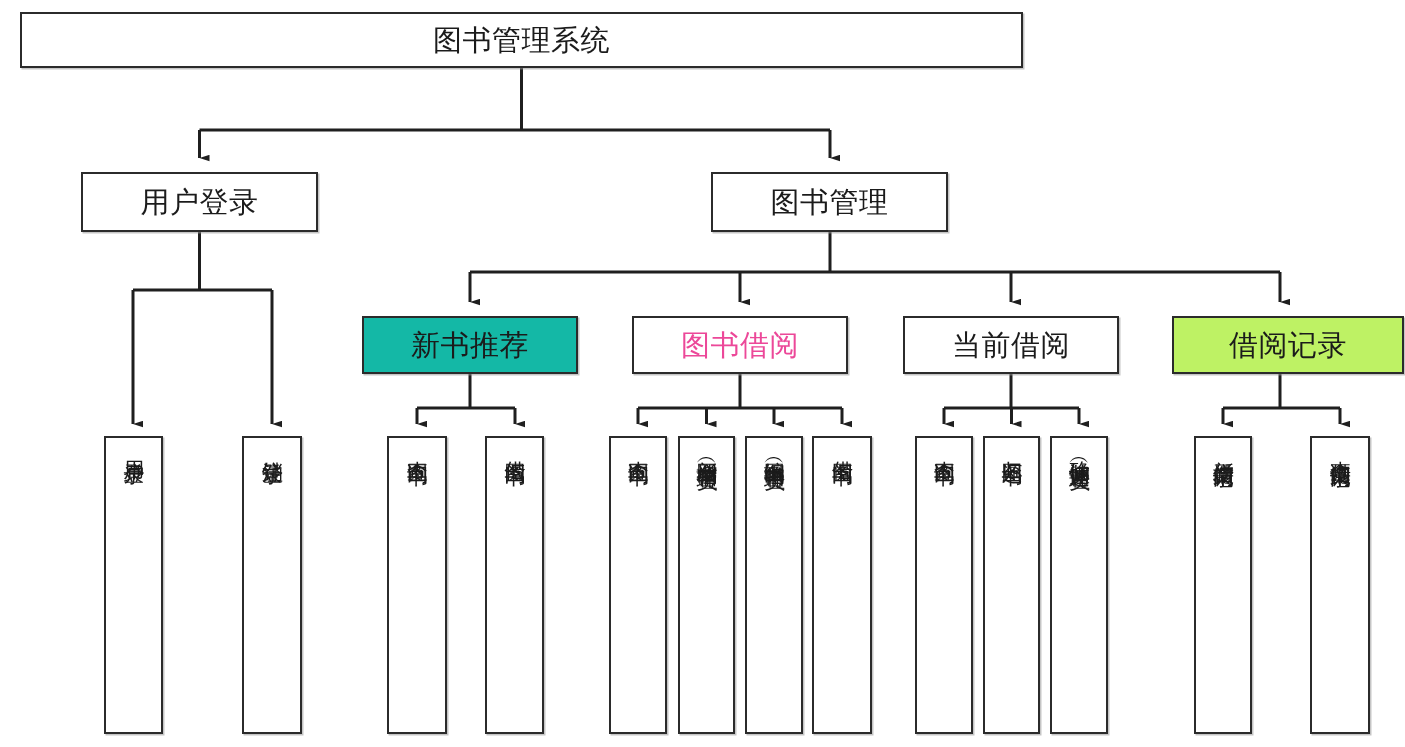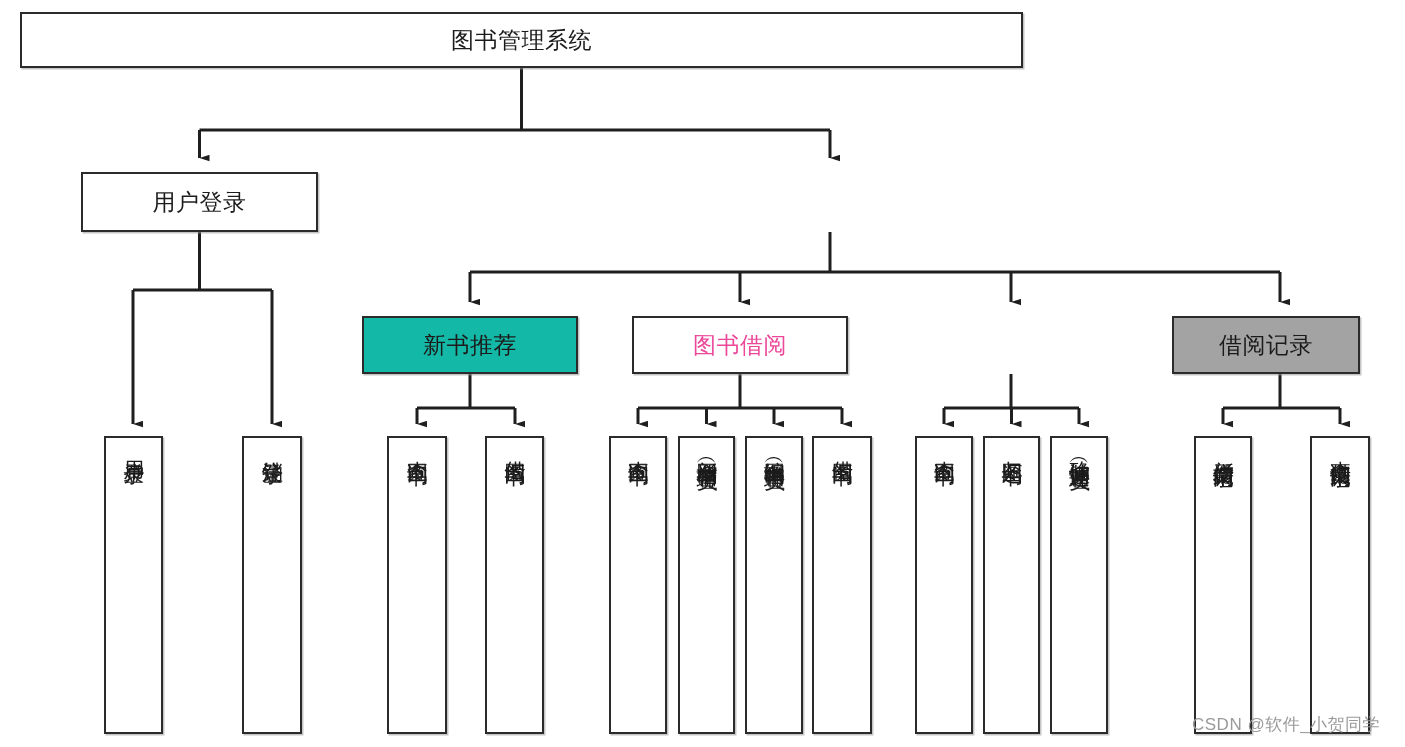--- a/index.html
+++ b/index.html
@@ -30,21 +30,21 @@
     position: absolute;
     box-sizing: border-box;
     background: #ffffff;
     border: 2.5px solid #2b2b2b;
     display: flex;
     align-items: center;
     justify-content: center;
     box-shadow: 1.5px 1.5px 0 rgba(150,150,150,0.55);
   }
   .node-label-h {
-    font-size: 23px;
+    font-size: 29px;
     color: #1b1b1b;
     line-height: 1;
     white-space: nowrap;
     letter-spacing: 0.5px;
   }
   .node-box.vertical {
     align-items: flex-start;
     justify-content: center;
     padding-top: 6px;
   }
@@ -120,28 +120,34 @@
     </g>
   </svg>
 
   <div class="node-box" style="left: 20px; top: 12px; width: 1003px; height: 56px; border-color: rgb(43, 43, 43); background: rgb(255, 255, 255);">
     <span class="node-label-h" style="color: rgb(27, 27, 27);">图书管理系统</span>
   </div>
 
   <div class="node-box" style="left: 81px; top: 172px; width: 237px; height: 60px; border-color: rgb(43, 43, 43); background: rgb(255, 255, 255);">
     <span class="node-label-h" style="color: rgb(27, 27, 27);">用户登录</span>
   </div>
+  <div class="node-box" style="left: 711px; top: 172px; width: 237px; height: 60px; border-color: rgb(43, 43, 43); background: rgb(255, 255, 255);">
+    <span class="node-label-h" style="color: rgb(27, 27, 27);">图书管理</span>
+  </div>
 
   <div class="node-box" style="left: 362px; top: 316px; width: 216px; height: 58px; border-color: rgb(43, 43, 43); background: #14b8a6;">
     <span class="node-label-h" style="color: rgb(27, 27, 27);">新书推荐</span>
   </div>
   <div class="node-box" style="left: 632px; top: 316px; width: 216px; height: 58px; border-color: rgb(43, 43, 43); background: rgb(255, 255, 255);">
     <span class="node-label-h" style="color: #ec4899;">图书借阅</span>
   </div>
-  <div class="node-box" style="left: 1172px; top: 316px; width: 188px; height: 58px; border-color: rgb(43, 43, 43); background: #a3a3a3;">
+  <div class="node-box" style="left: 903px; top: 316px; width: 216px; height: 58px; border-color: rgb(43, 43, 43); background: rgb(255, 255, 255);">
+    <span class="node-label-h" style="color: rgb(27, 27, 27);">当前借阅</span>
+  </div>
+  <div class="node-box" style="left: 1172px; top: 316px; width: 232px; height: 58px; border-color: rgb(43, 43, 43); background: #bef264;">
     <span class="node-label-h" style="color: rgb(27, 27, 27);">借阅记录</span>
   </div>
 
   <div class="node-box vertical" style="left: 104px; top: 436px; width: 59px; height: 298px; border-color: rgb(43, 43, 43); background: rgb(255, 255, 255);">
     <span class="node-label-v" style="color: rgb(27, 27, 27);">用户登录</span>
   </div>
   <div class="node-box vertical" style="left: 242px; top: 436px; width: 60px; height: 298px; border-color: rgb(43, 43, 43); background: rgb(255, 255, 255);">
     <span class="node-label-v" style="color: rgb(27, 27, 27);">注销登录</span>
   </div>
   <div class="node-box vertical" style="left: 387px; top: 436px; width: 60px; height: 298px; border-color: rgb(43, 43, 43); background: rgb(255, 255, 255);">
@@ -171,15 +177,14 @@
   <div class="node-box vertical" style="left: 1050px; top: 436px; width: 58px; height: 298px; border-color: rgb(43, 43, 43); background: rgb(255, 255, 255);">
     <span class="node-label-v" style="color: rgb(27, 27, 27);">确认归还（管理员）</span>
   </div>
   <div class="node-box vertical" style="left: 1194px; top: 436px; width: 58px; height: 298px; border-color: rgb(43, 43, 43); background: rgb(255, 255, 255);">
     <span class="node-label-v" style="color: rgb(27, 27, 27);">新增借阅记录</span>
   </div>
   <div class="node-box vertical" style="left: 1310px; top: 436px; width: 60px; height: 298px; border-color: rgb(43, 43, 43); background: rgb(255, 255, 255);">
     <span class="node-label-v" style="color: rgb(27, 27, 27);">查询借阅记录</span>
   </div>
 
-  <div class="watermark" style="left: 1192px; top: 713px; color: rgb(154, 154, 154);">CSDN @软件_小贺同学</div>
 
 </div>
 
 </body></html>

